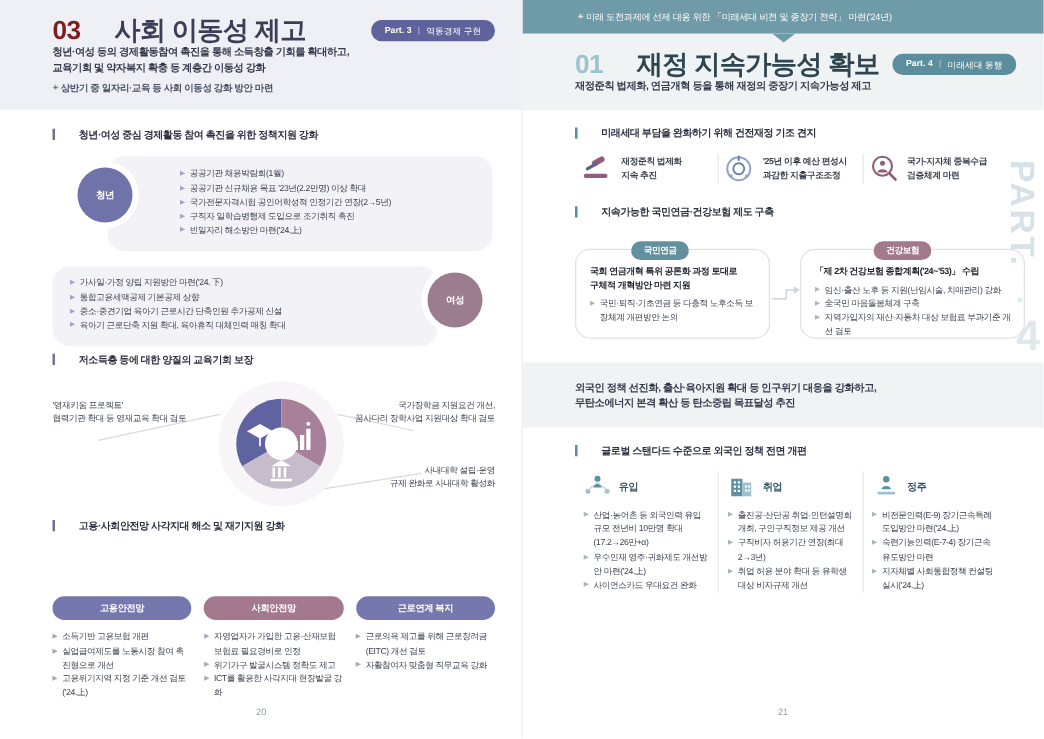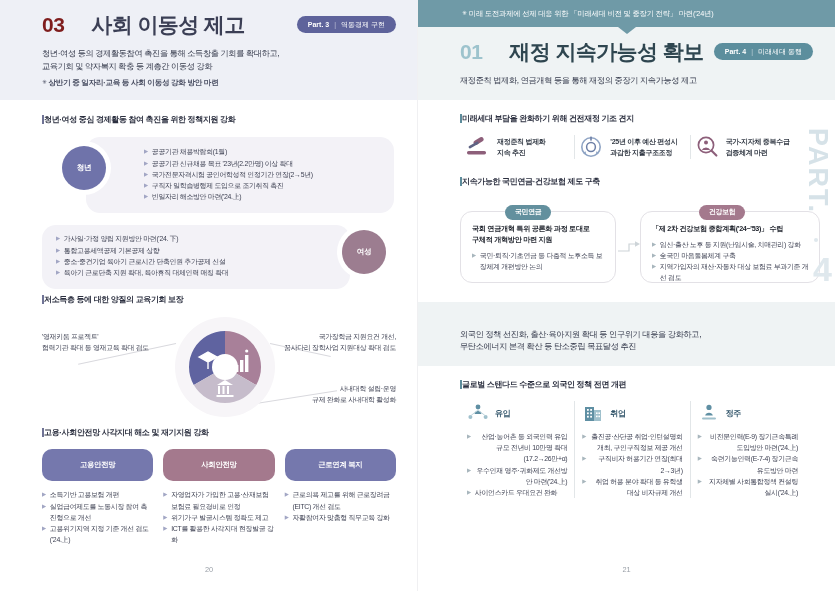--- a/index.html
+++ b/index.html
@@ -48,27 +48,27 @@
   .title-purple{color:#3b3f55;}
   .title-teal{color:#2f4650;}
   .part-pill{
     margin-left:auto;border-radius:10px;padding:3.5px 11px;
     font-size:7px;color:#ffffff;white-space:nowrap;display:flex;align-items:center;gap:5px;
   }
   .pill-purple{background:#5e639b;}
   .pill-teal{background:#5c8e9d;}
   .part-pill b{font-weight:bold;}
   .part-pill .sep{opacity:.55;font-weight:normal;}
-  .hdr-desc{margin-top:13px;font-size:8.2px;color:#33384a;line-height:1.55;letter-spacing:-.35px;}
+  .hdr-desc{margin-top:1px;font-size:8.2px;color:#33384a;line-height:1.55;letter-spacing:-.35px;font-weight:bold;}
   .hdr-note{margin-top:5px;font-size:7.6px;color:#4a4f63;letter-spacing:-.3px;font-weight:bold;}
   .hdr-note .ast{font-size:6px;vertical-align:1px;}
 
   
   .subhead{
-    display:flex;align-items:center;gap:0;
+    display:flex;align-items:center;gap:19px;
     font-size:8px;font-weight:bold;color:#2c3040;letter-spacing:-.35px;
   }
   .subhead .bar{display:inline-block;width:2px;height:9px;background:#6f7395;}
   .subhead-teal .bar{background:#5d8c9b;}
 
   
   .body-l{padding:14px 22px 0 42px;}
   .body-r{padding:13px 30px 0 42px;}
 
   
@@ -102,22 +102,22 @@
   .dlabel{position:absolute;font-size:6.9px;color:#3d4052;line-height:1.6;letter-spacing:-.3px;}
   .dl-left{left:0;top:22px;text-align:left;width:120px;}
   .dl-r1{right:0;top:22px;text-align:right;width:150px;}
   .dl-r2{right:0;top:74px;text-align:right;width:150px;}
   .leader{position:absolute;background:#d9d9de;height:1px;}
 
   
   .cols{display:flex;gap:10px;margin-top:11px;}
   .col{flex:1;}
   .colpill{
-    border-radius:10px;height:32px;display:flex;align-items:center;justify-content:center;
-    color:#ffffff;font-size:7.4px;font-weight:bold;letter-spacing:-.3px;
+    border-radius:10px;height:19px;display:flex;align-items:center;justify-content:center;
+    color:#ffffff;font-size:7.4px;font-weight:bold;letter-spacing:-.3px;margin-top:40px;
   }
   .cp-1{background:#7578ad;}
   .cp-2{background:#a4798d;}
   .cp-3{background:#7578ad;}
   .collist{margin-top:8px;}
 
   
   .icon3{display:flex;margin-top:11px;align-items:center;}
   .icon3 .cell{
     flex:1;display:flex;align-items:center;gap:7px;padding:0 4px;box-sizing:border-box;
@@ -137,21 +137,21 @@
     color:#ffffff;font-size:6.9px;font-weight:bold;letter-spacing:-.3px;white-space:nowrap;
   }
   .tp-teal{background:#63909e;left:44px;}
   .tp-rose{background:#a4798d;left:58px;}
   .tb-title{font-size:7.2px;font-weight:bold;color:#22262f;line-height:1.55;letter-spacing:-.35px;}
   .tb-list{margin-top:5px;}
   .arrow-connector{position:absolute;left:156px;top:36px;width:26px;height:16px;}
 
   
   .cols3{display:flex;margin-top:11px;}
-  .cols3 .c{flex:1;padding:0 7px;box-sizing:border-box;text-align:right;}
+  .cols3 .c{flex:1;padding:0 7px;box-sizing:border-box;}
   .cols3 .c + .c{border-left:1px solid #e2e6e8;}
   .c-head{display:flex;align-items:center;gap:6px;height:24px;}
   .c-head .t{font-size:8px;font-weight:bold;color:#33566b;letter-spacing:-.3px;}
   .c-list{margin-top:6px;}
 
   
   .watermark{
     position:absolute;right:4px;top:128px;
     font-size:27px;font-weight:bold;color:#d6e2e8;letter-spacing:2px;
     writing-mode:vertical-rl;line-height:1;user-select:none;

